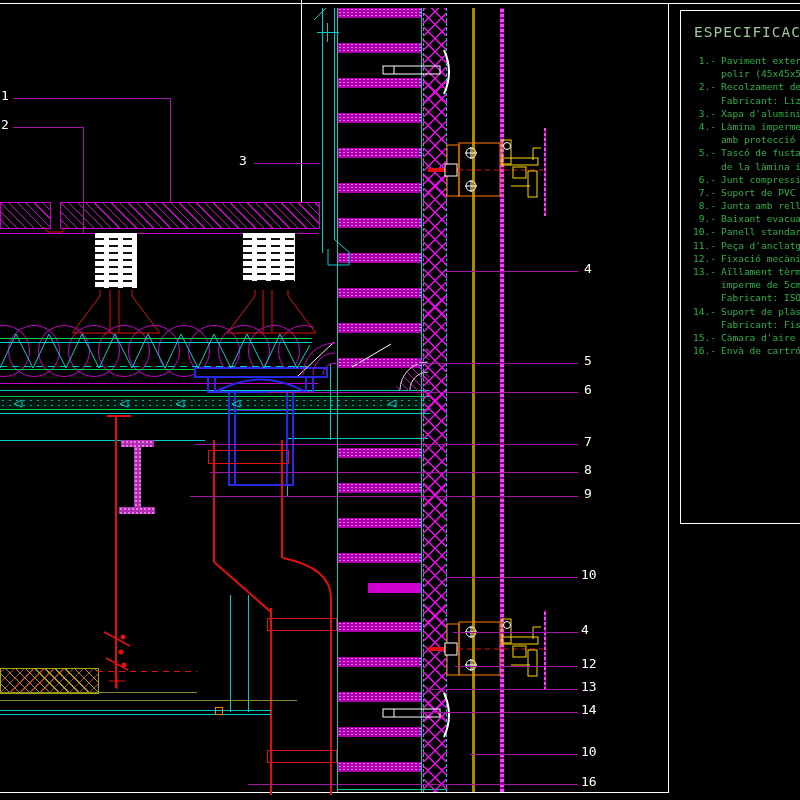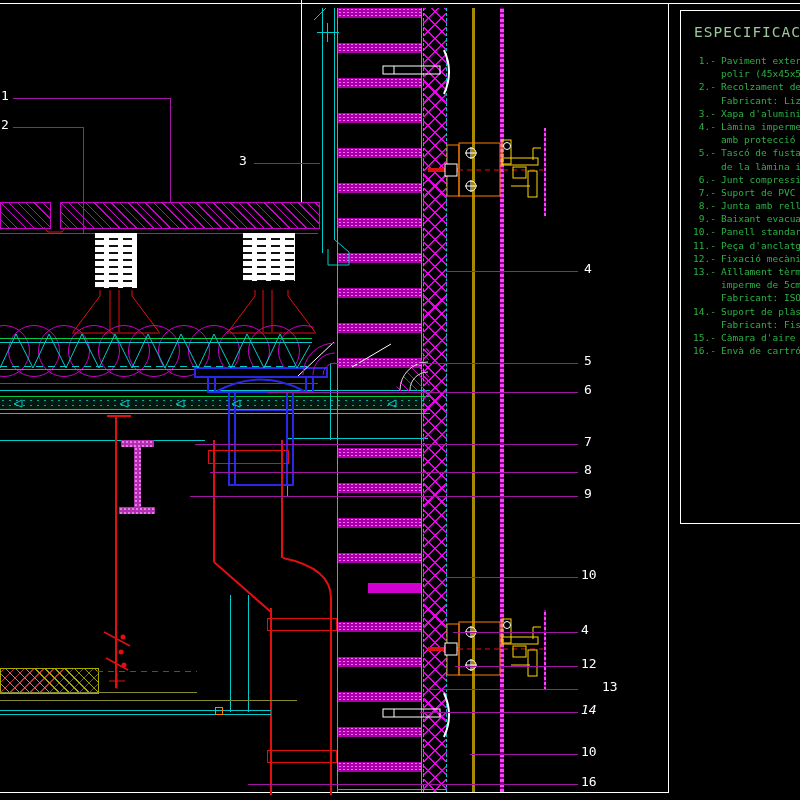--- a/index.html
+++ b/index.html
@@ -245,23 +245,23 @@
       <div class="callout-label" style="left: 584px; top: 463px;">8</div>
       <div class="leader" style="left: 210px; top: 472px; width: 368px; height: 1px;"></div>
       <div class="callout-label" style="left: 584px; top: 487px;">9</div>
       <div class="leader" style="left: 190px; top: 496px; width: 388px; height: 1px;"></div>
       <div class="callout-label" style="left: 581px; top: 568px;">10</div>
       <div class="leader" style="left: 446px; top: 577px; width: 132px; height: 1px;"></div>
       <div class="callout-label" style="left: 581px; top: 623px;">4</div>
       <div class="leader" style="left: 453px; top: 632px; width: 125px; height: 1px;"></div>
       <div class="callout-label" style="left: 581px; top: 657px;">12</div>
       <div class="leader" style="left: 455px; top: 666px; width: 123px; height: 1px;"></div>
-      <div class="callout-label" style="left: 581px; top: 680px; margin-left: 21px;">13</div>
+      <div class="callout-label" style="left: 581px; top: 680px;">13</div>
       <div class="leader" style="left: 428px; top: 689px; width: 150px; height: 1px;"></div>
-      <div class="callout-label" style="left: 581px; top: 703px; font-style: italic;">14</div>
+      <div class="callout-label" style="left: 581px; top: 703px;">14</div>
       <div class="leader" style="left: 420px; top: 712px; width: 158px; height: 1px;"></div>
       <div class="callout-label" style="left: 581px; top: 745px;">10</div>
       <div class="leader" style="left: 470px; top: 754px; width: 108px; height: 1px;"></div>
       <div class="callout-label" style="left: 581px; top: 775px;">16</div>
       <div class="leader" style="left: 248px; top: 784px; width: 330px; height: 1px;"></div>
     </div>
 
   <div class="legend">
     <div class="legend-title">ESPECIFICACIO</div>
     <div class="legend-items" id="legend-items">

